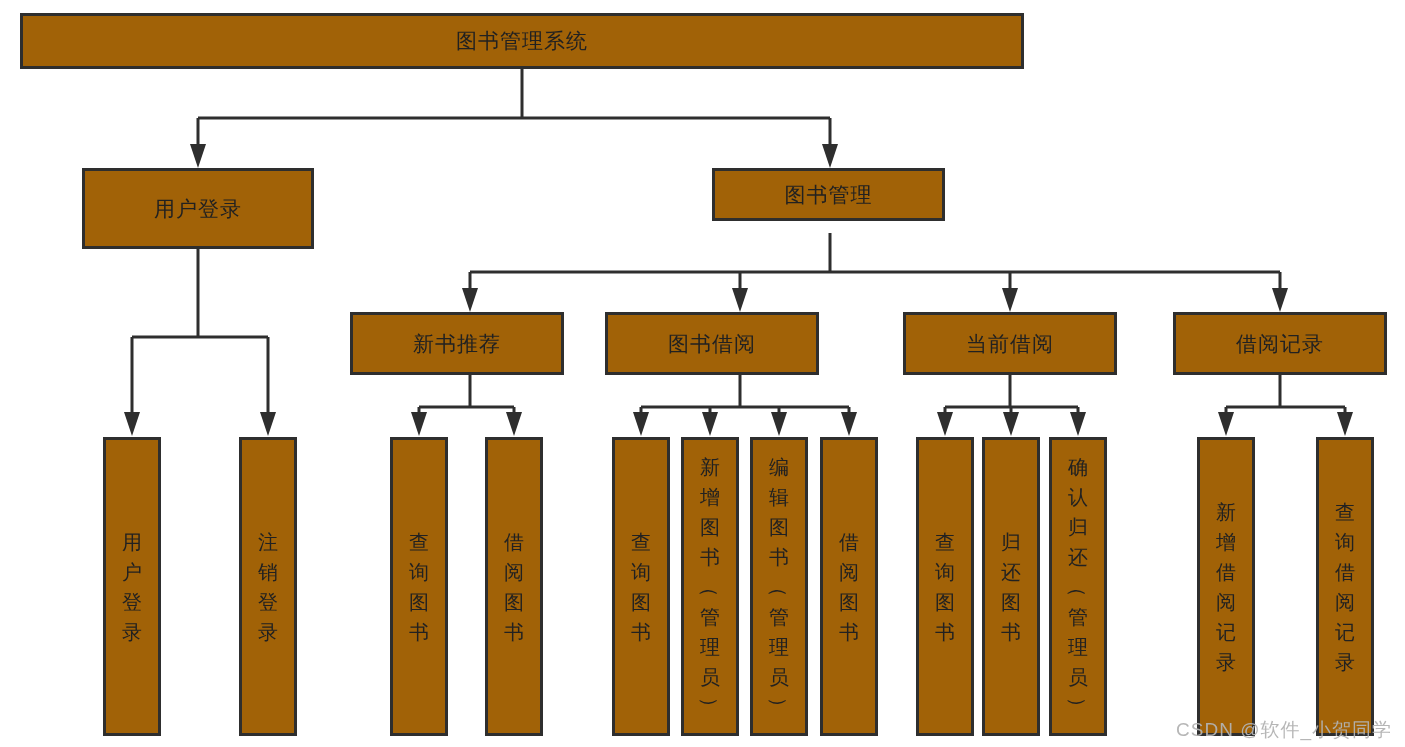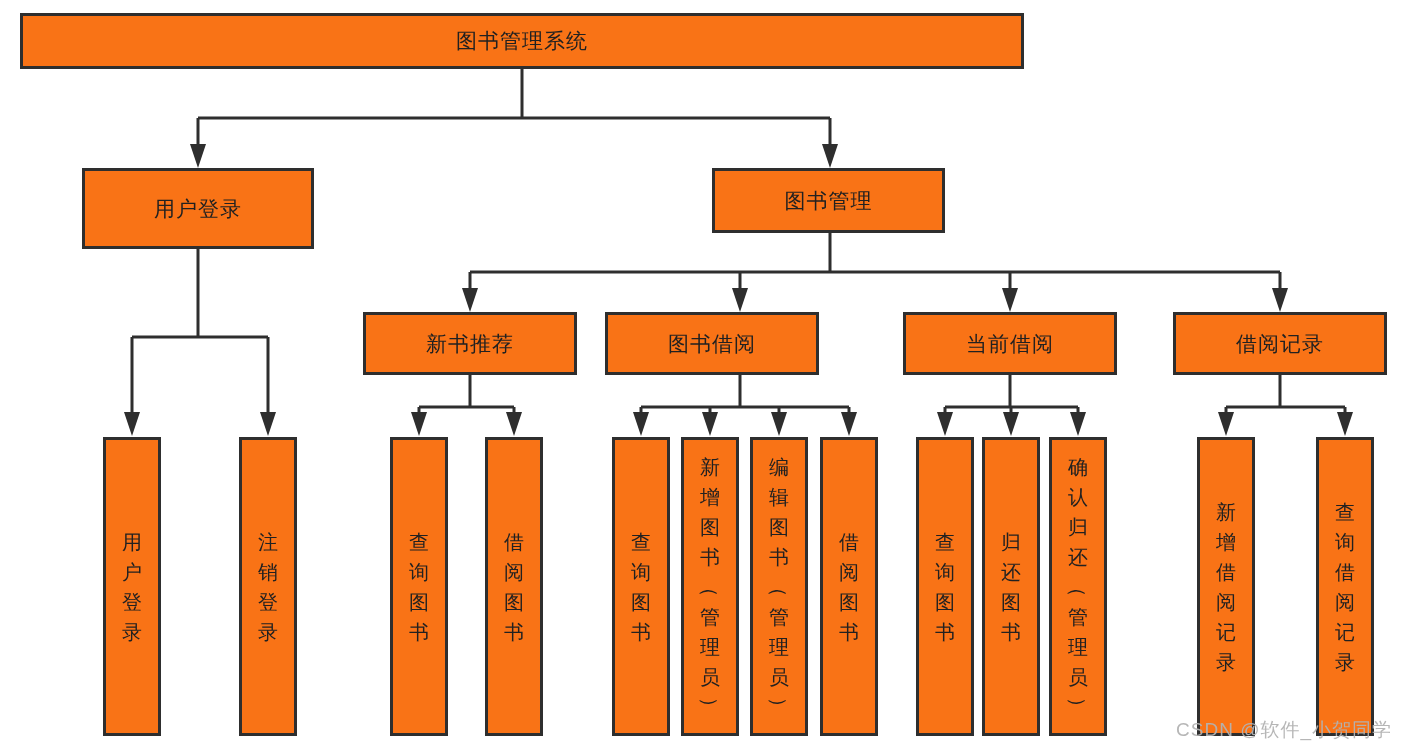--- a/index.html
+++ b/index.html
@@ -8,21 +8,21 @@
     width:1405px;height:747px;
     background:#ffffff;
     font-family:"Liberation Sans","DejaVu Sans",sans-serif;
     overflow:hidden;
   }
   #connectors{position:absolute;left:0;top:0;width:1405px;height:747px;}
   .node{
     position:absolute;
     box-sizing:border-box;
     border:3px solid #2e2e2e;
-    background:#f97316;
+    background:#a16207;
     display:flex;align-items:center;justify-content:center;
     color:#212121;
     font-size:21px;
     letter-spacing:1px;
     z-index:2;
   }
   .vnode{
     flex-direction:column;
     font-size:20px;
     letter-spacing:0;
@@ -89,25 +89,25 @@
     </g>
   </svg>
 
   <div class="node" style="left:20px;top:13px;width:1004px;height:56px;">
     <span>图书管理系统</span>
   </div>
 
   <div class="node" style="left:82px;top:168px;width:232px;height:81px;">
     <span>用户登录</span>
   </div>
-  <div class="node" style="left:712px;top:168px;width:233px;height:65px;justify-content:center;">
+  <div class="node" style="left:712px;top:168px;width:233px;height:53px;justify-content:center;">
     <span>图书管理</span>
   </div>
 
-  <div class="node" style="left:363px;top:312px;width:214px;height:63px;">
+  <div class="node" style="left:350px;top:312px;width:214px;height:63px;">
     <span>新书推荐</span>
   </div>
   <div class="node" style="left:605px;top:312px;width:214px;height:63px;">
     <span>图书借阅</span>
   </div>
   <div class="node" style="left:903px;top:312px;width:214px;height:63px;align-items:center;">
     <span>当前借阅</span>
   </div>
   <div class="node" style="left:1173px;top:312px;width:214px;height:63px;">
     <span>借阅记录</span>

